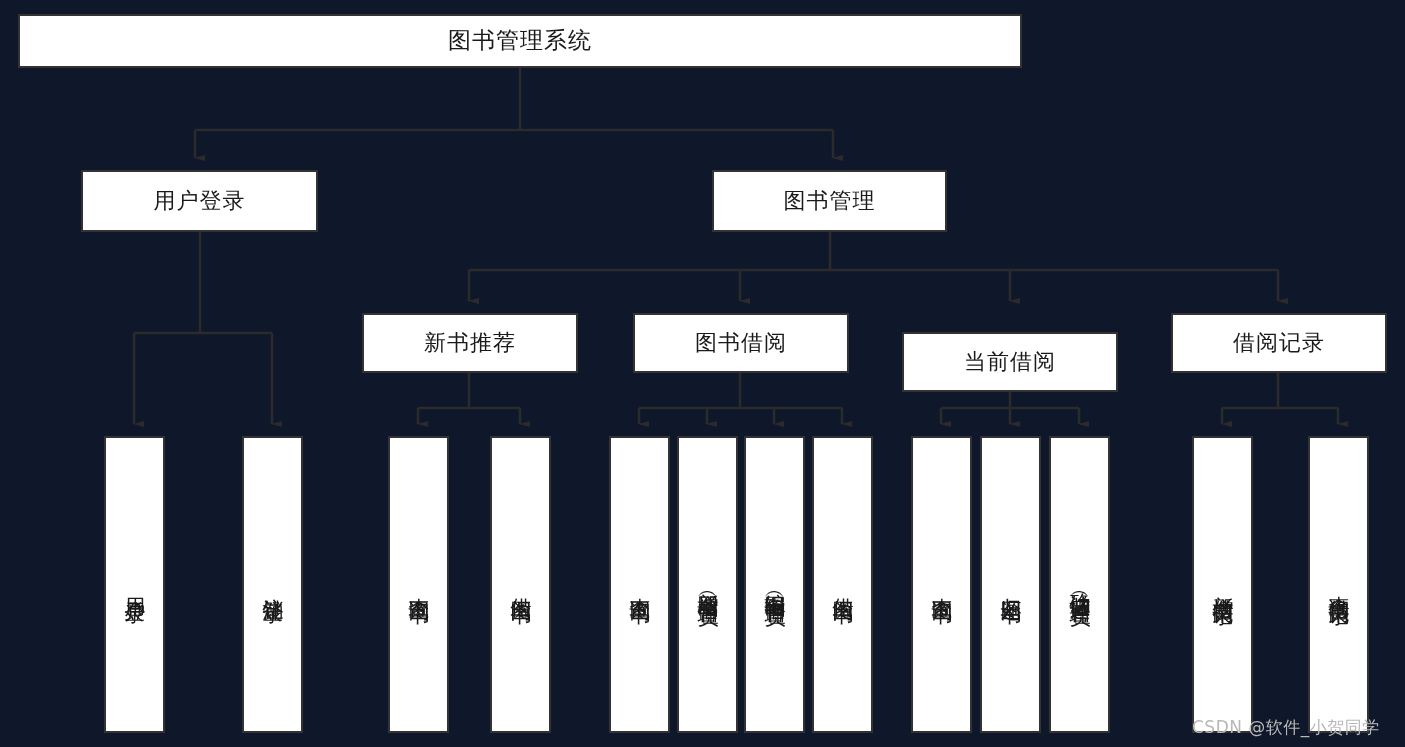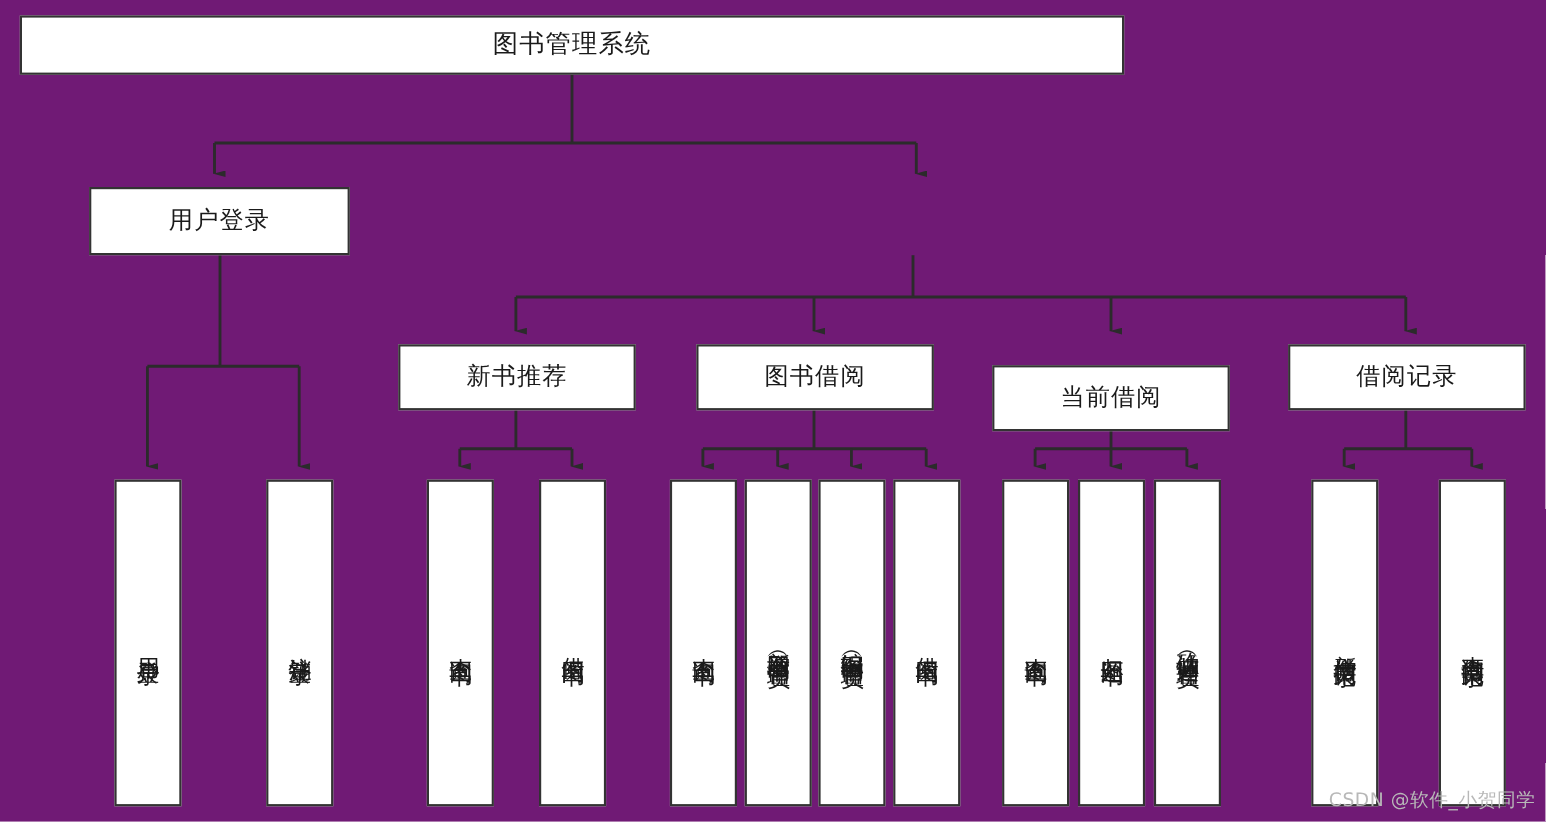--- a/index.html
+++ b/index.html
@@ -8,21 +8,21 @@
     padding: 0;
     background: #ffffff;
   }
   body {
     font-family: "DejaVu Sans", "Liberation Sans", sans-serif;
   }
   #canvas {
     position: relative;
     width: 1405px;
     height: 747px;
-    background: #701a75;
+    background: #0f172a;
     overflow: hidden;
   }
   svg.wires {
     position: absolute;
     left: 0;
     top: 0;
     width: 1405px;
     height: 747px;
     pointer-events: none;
   }
@@ -58,21 +58,20 @@
     letter-spacing: 2px;
     white-space: nowrap;
     color: #1a1a1a;
   }
   .watermark {
     position: absolute;
     font-size: 17px;
     color: #b8b8b8;
     white-space: nowrap;
     letter-spacing: 0.5px;
-    padding-left: 16px;
   }
 </style>
 </head>
 <body>
 
 <div id="canvas">
 
   <svg class="wires" viewBox="0 0 1405 747" xmlns="http://www.w3.org/2000/svg">
     <defs>
       <marker id="arrow" markerWidth="10" markerHeight="12" refX="3" refY="10" orient="auto" markerUnits="userSpaceOnUse">
@@ -124,20 +123,23 @@
   </svg>
 
   <div class="node horiz root" style="left:18px; top:14px; width:1004px; height:54px;">
     <span>图书管理系统</span>
   </div>
 
   <div class="node horiz" style="left:81px; top:170px; width:237px; height:62px;">
     <span>用户登录</span>
   </div>
 
+  <div class="node horiz" style="left:712px; top:170px; width:235px; height:62px;">
+    <span>图书管理</span>
+  </div>
 
   <div class="node horiz" style="left:633px; top:313px; width:216px; height:60px;">
     <span>图书借阅</span>
   </div>
 
   <div class="node horiz" style="left:362px; top:313px; width:216px; height:60px;">
     <span>新书推荐</span>
   </div>
 
   <div class="node horiz" style="left:902px; top:313px; width:216px; height:60px;margin-top:19px;">

